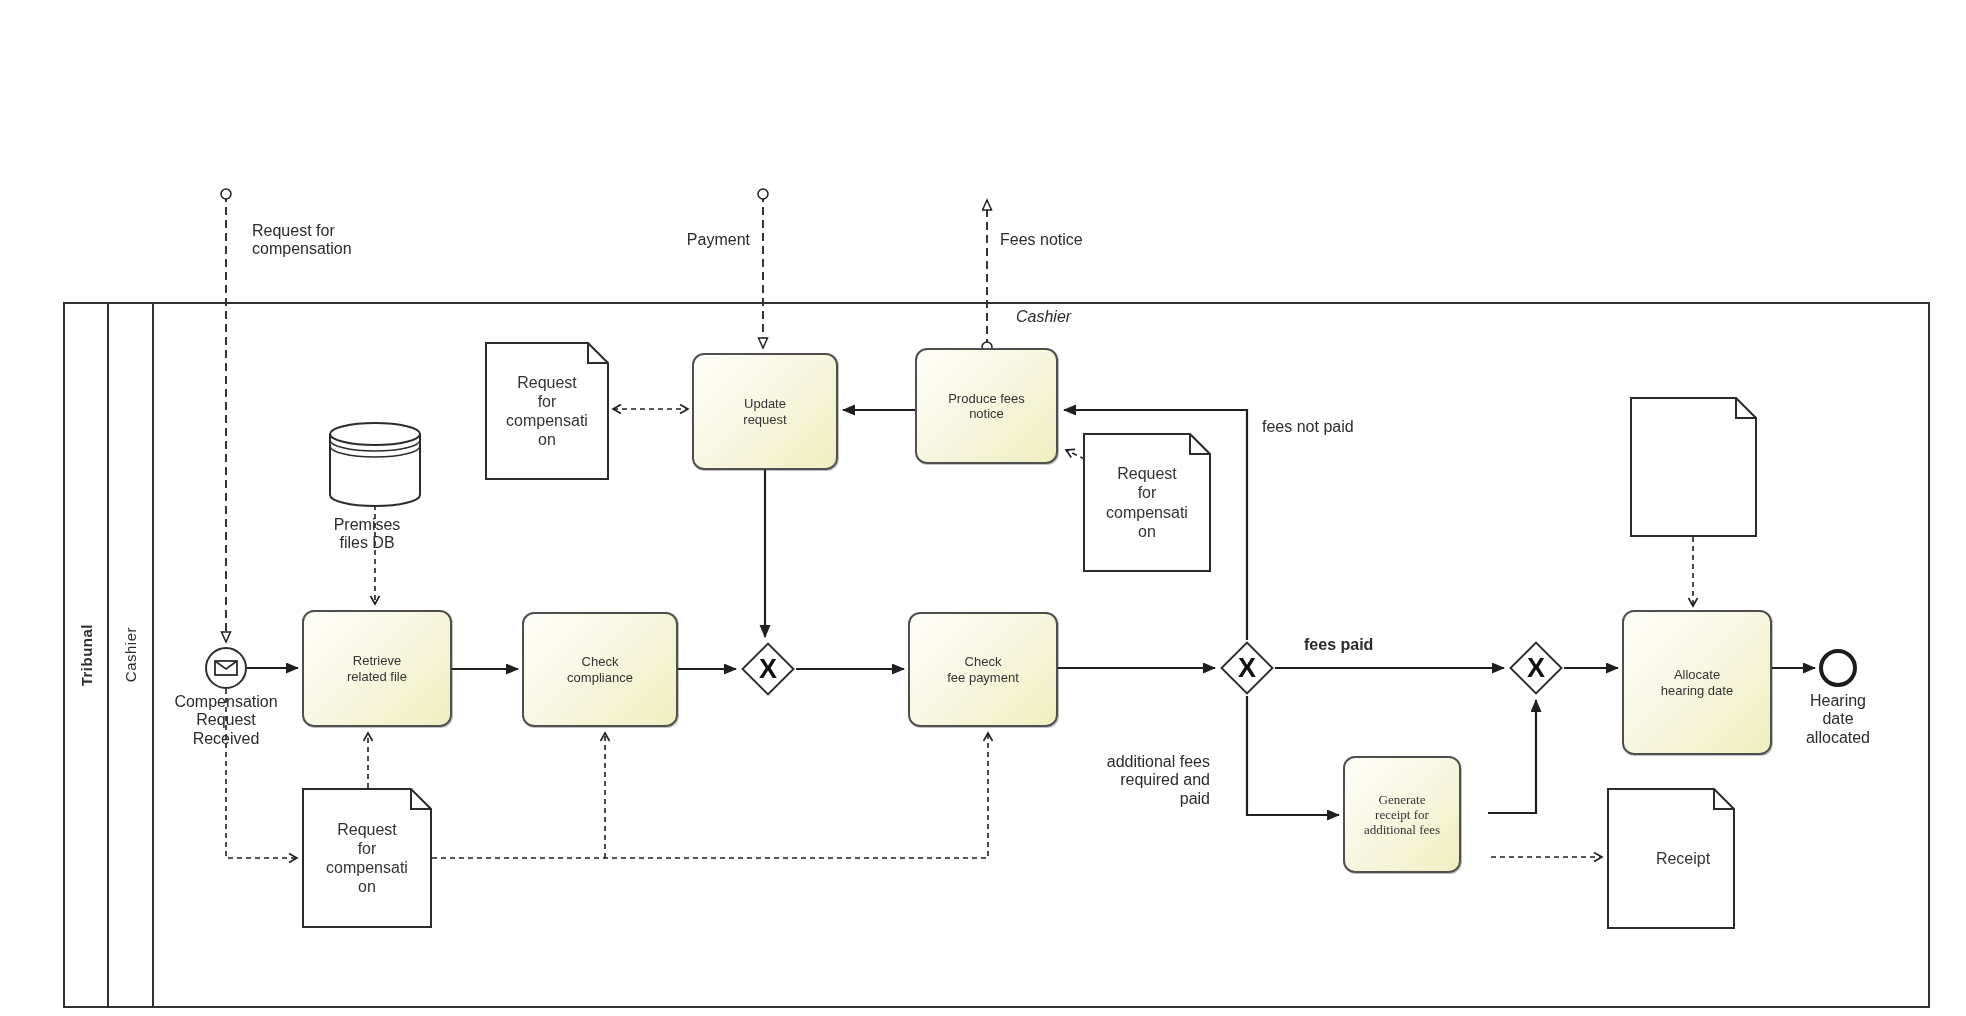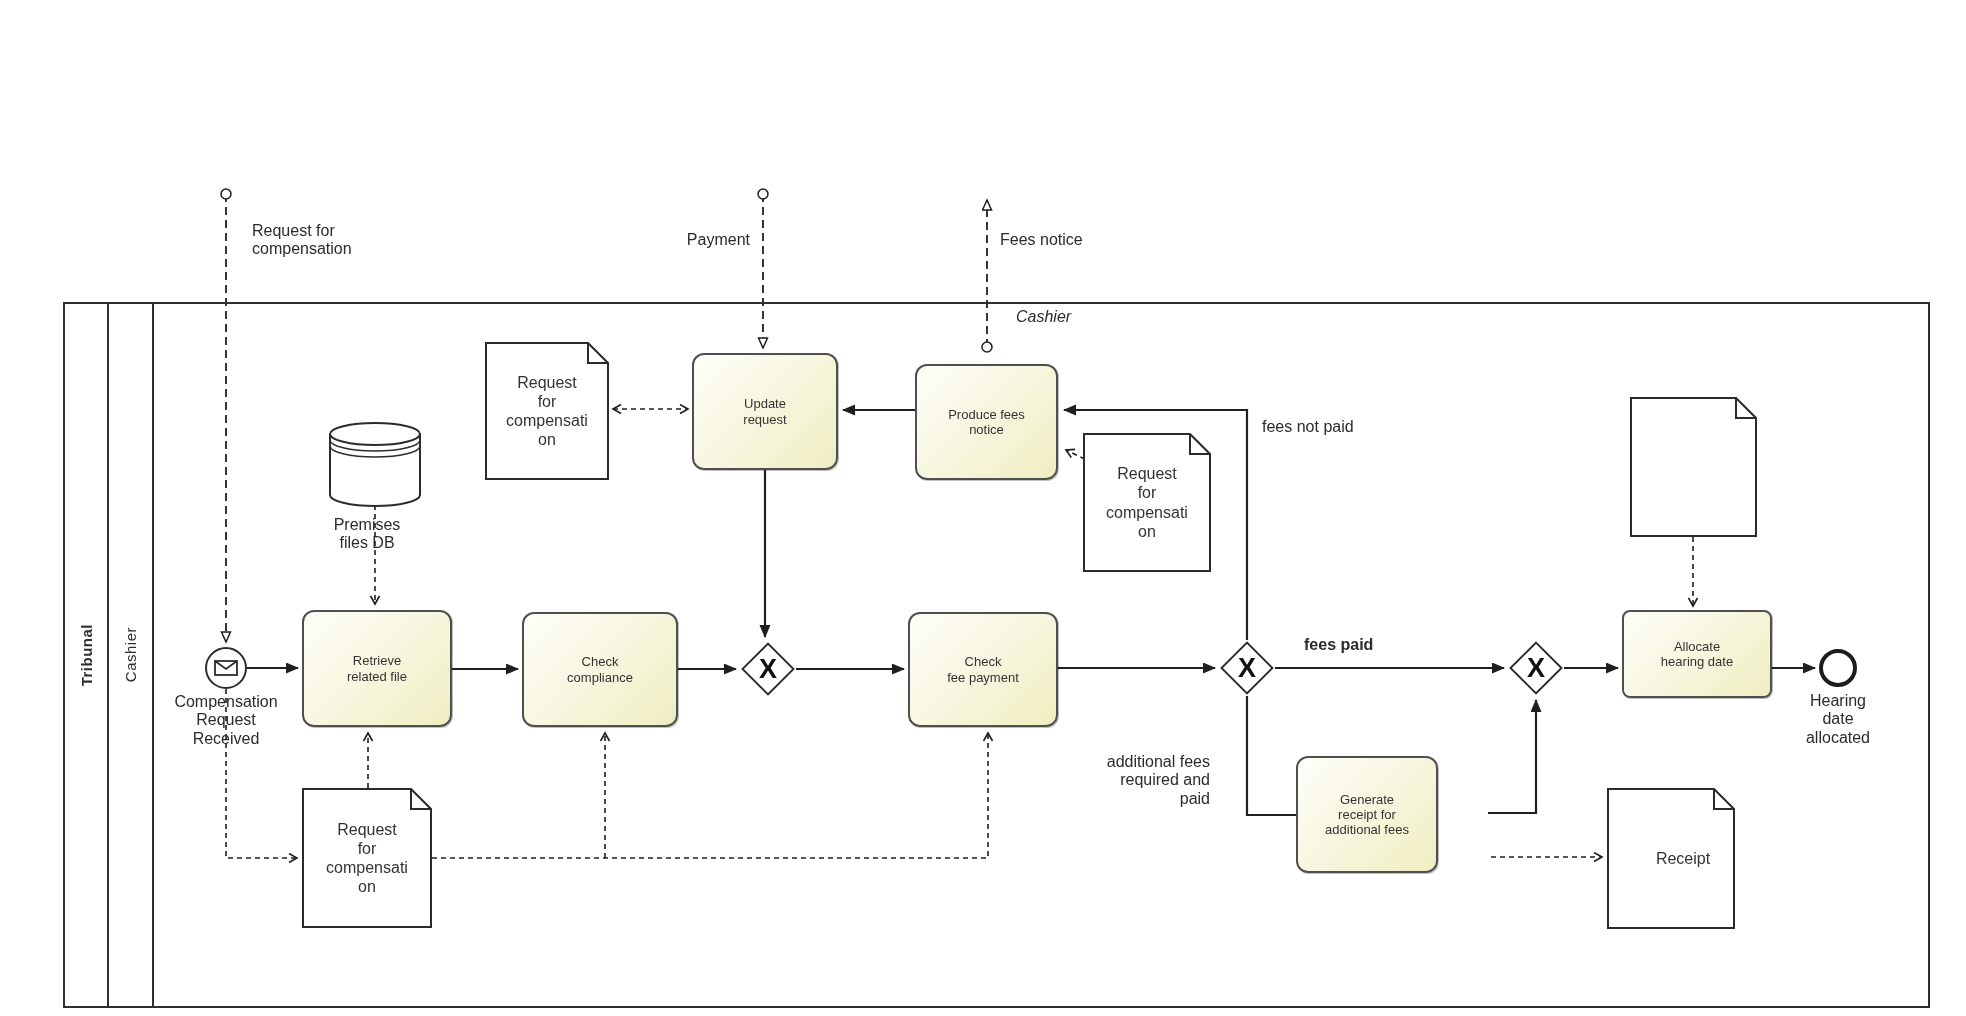--- a/index.html
+++ b/index.html
@@ -135,26 +135,26 @@
 Received</div>
 
   <div class="task node" style="left:302px;top:610px;width:150px;height:117px;">Retrieve
 related file</div>
   <div class="task node" style="left:522px;top:612px;width:156px;height:115px;">Check
 compliance</div>
   <div class="task node" style="left:908px;top:612px;width:150px;height:115px;">Check
 fee payment</div>
   <div class="task node" style="left:692px;top:353px;width:146px;height:117px;">Update
 request</div>
-  <div class="task node" style="left:915px;top:364px;width:143px;height:116px;">Produce fees
+  <div class="task node" style="left:915px;top:348px;width:143px;height:116px;">Produce fees
 notice</div>
-  <div class="task node" style="left:1296px;top:756px;width:142px;height:117px;">Generate
+  <div class="task node" style="left:1343px;top:756px;width:118px;height:117px;font-family:Liberation Serif, serif;">Generate
 receipt for
 additional fees</div>
-  <div class="task node" style="left:1622px;top:610px;width:150px;height:88px;border-radius:8px;">Allocate
+  <div class="task node" style="left:1622px;top:610px;width:150px;height:145px;">Allocate
 hearing date</div>
 
   <div class="gateway node" style="left:740px;top:641px;">
     <span class="gx">X</span>
   </div>
   <div class="gateway node" style="left:1219px;top:640px;">
     <span class="gx">X</span>
   </div>
   <div class="gateway node" style="left:1508px;top:640px;">
     <span class="gx">X</span>

